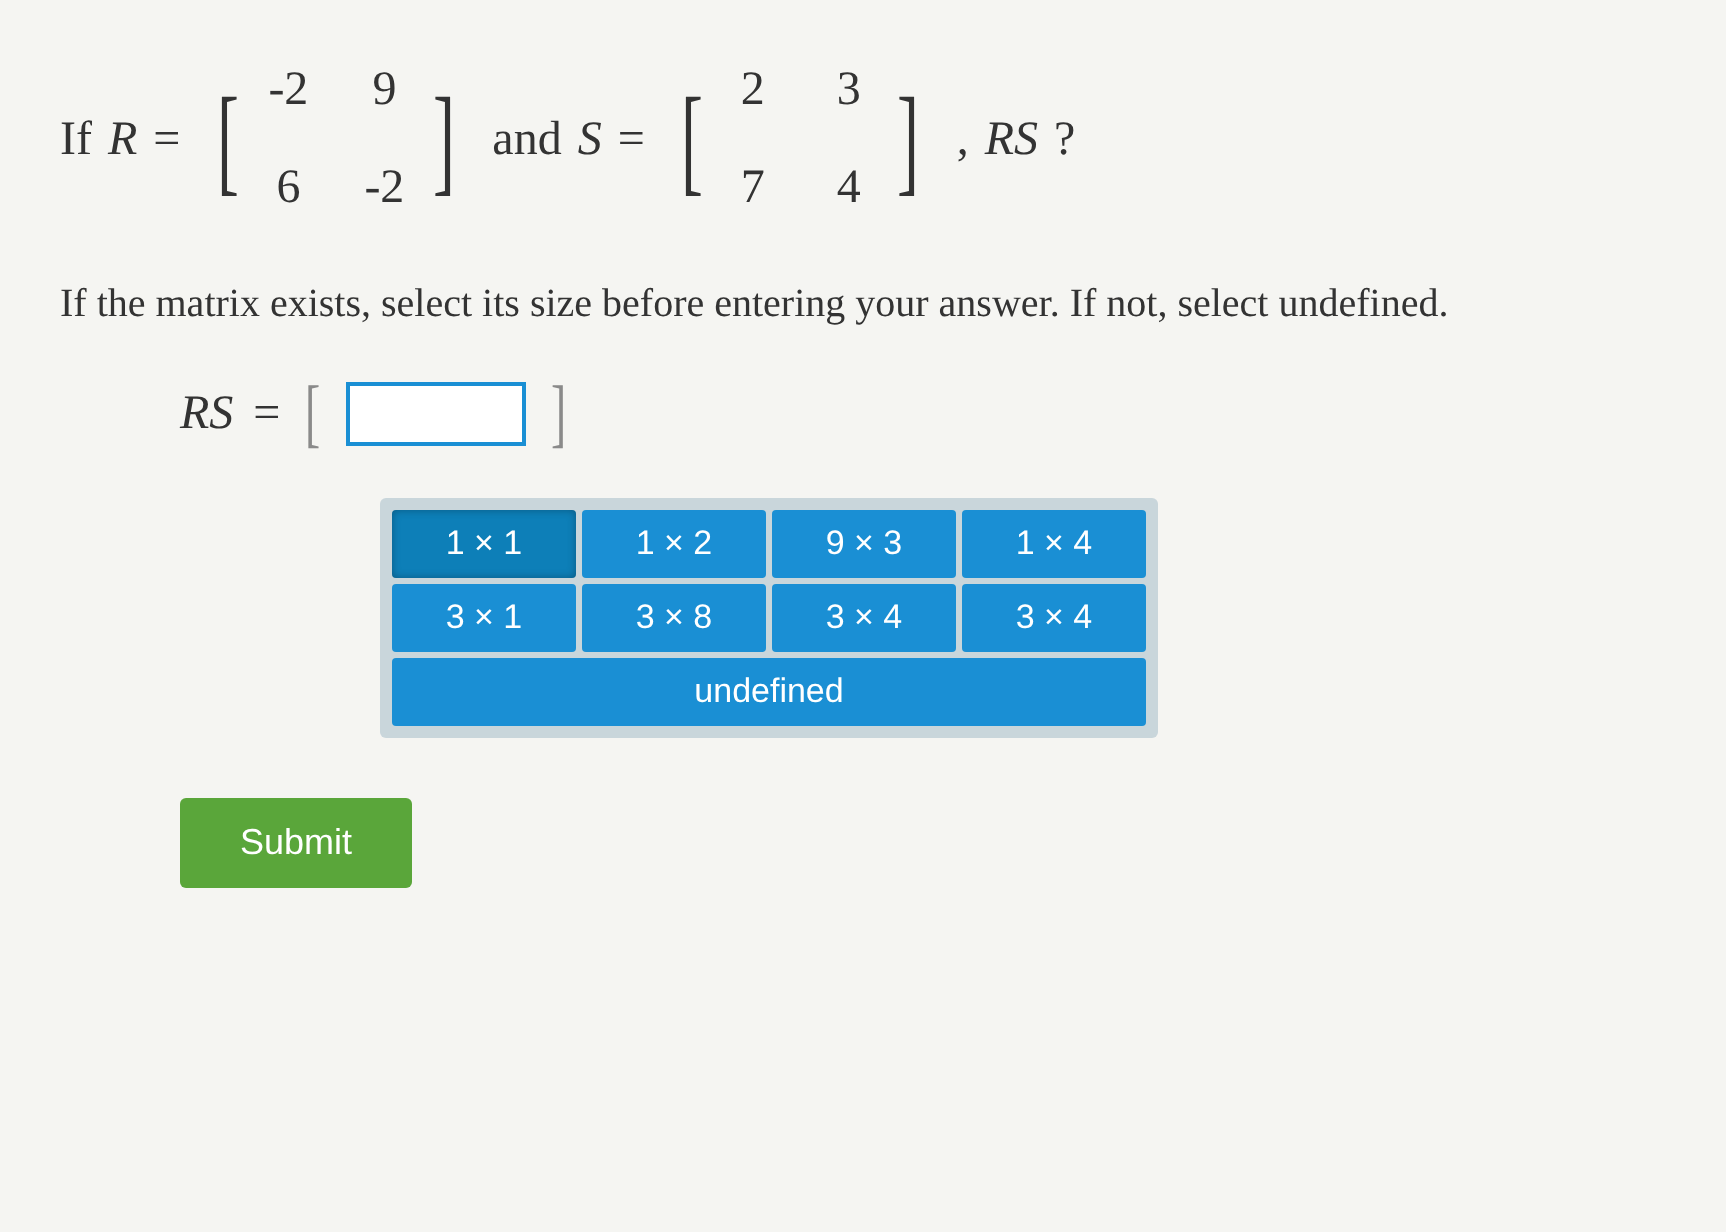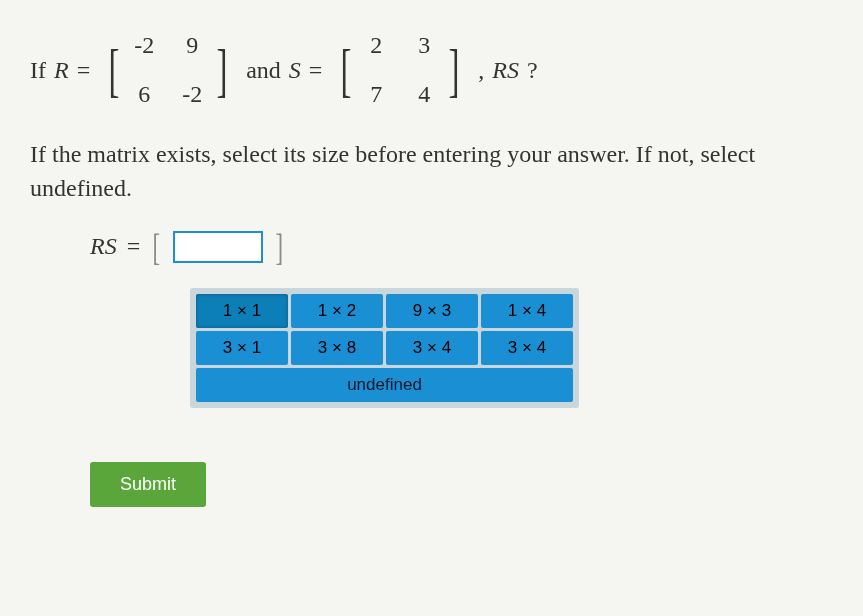--- a/index.html
+++ b/index.html
@@ -36,21 +36,21 @@
     }
     .matrix-cells {
       display: grid;
       grid-template-columns: auto auto;
       gap: 6px 24px;
       padding: 4px 8px;
       font-size: 24px;
     }
     .matrix-cells span { text-align: center; min-width: 24px; }
     .instruction {
-      font-size: 24px;
+      font-size: 20px;
       margin-bottom: 24px;
       line-height: 1.4;
     }
     .answer-line {
       display: flex;
       align-items: center;
       gap: 10px;
       margin-left: 60px;
       margin-bottom: 24px;
       font-size: 24px;
@@ -82,55 +82,54 @@
       border-radius: 3px;
     }
     .size-table td {
       padding: 0;
     }
     .size-btn {
       display: block;
       width: 92px;
       height: 34px;
       background: #1a8fd4;
-      color: #000000;
+      color: #ffffff;
       border: none;
       font-family: Arial, sans-serif;
       font-size: 17px;
       cursor: pointer;
       border-radius: 2px;
       text-align: center;
     }
     .size-btn.selected {
       background: #0d7fb8;
       box-shadow: inset 0 0 4px rgba(0,0,0,0.3);
     }
     .undefined-btn {
       display: block;
       width: 100%;
       height: 34px;
       background: #1a8fd4;
-      color: #0f172a;
+      color: #ffffff;
       border: none;
       font-family: Arial, sans-serif;
       font-size: 17px;
       cursor: pointer;
       border-radius: 2px;
     }
     .submit-btn {
       background: #5aa63a;
       color: white;
       border: none;
       padding: 12px 30px;
       font-family: Arial, sans-serif;
       font-size: 18px;
       cursor: pointer;
       border-radius: 3px;
       margin-left: 60px;
-      margin-top: 24px;
     }
   </style>
 </head>
 <body>
 
 
 
 <div class="question-line">
   <span>If</span>
   <span class="italic">R</span>

